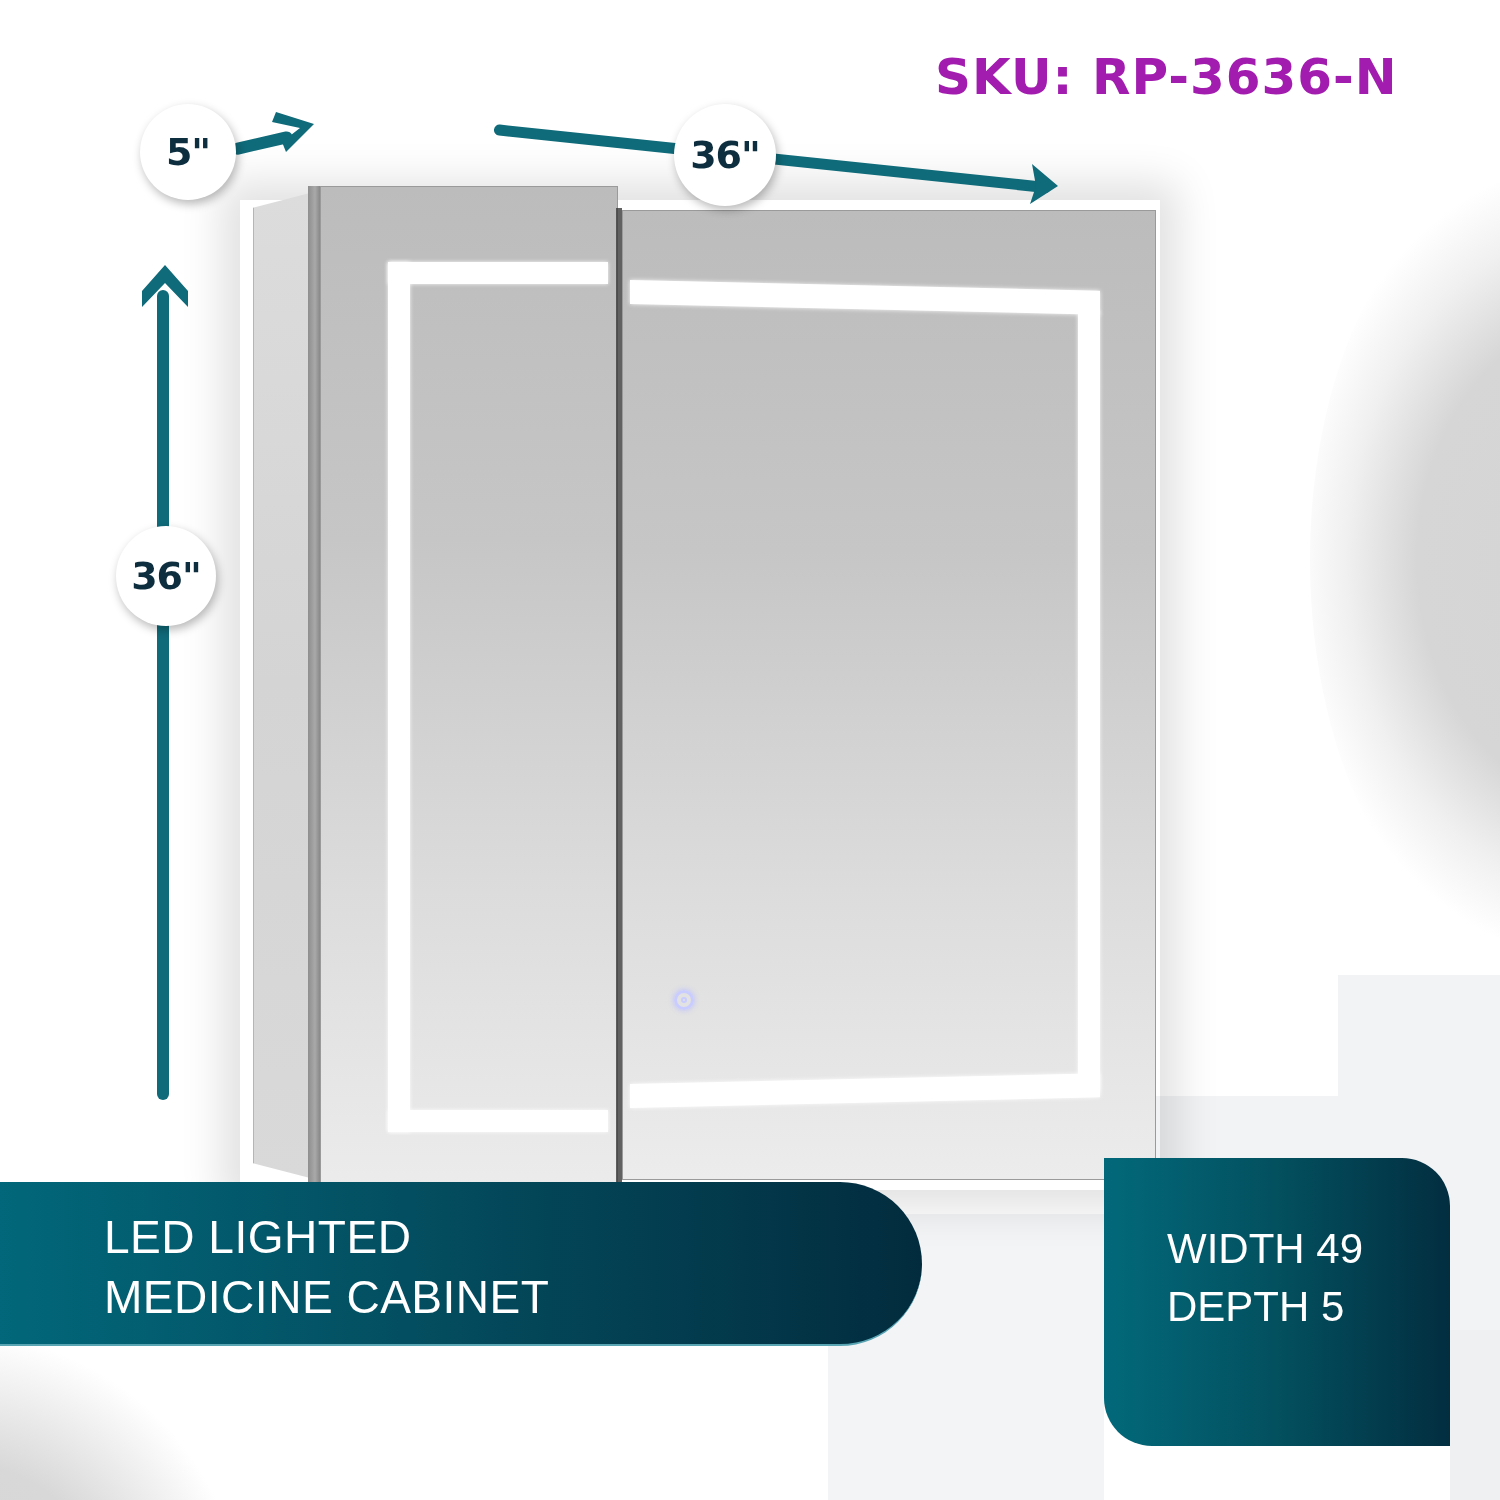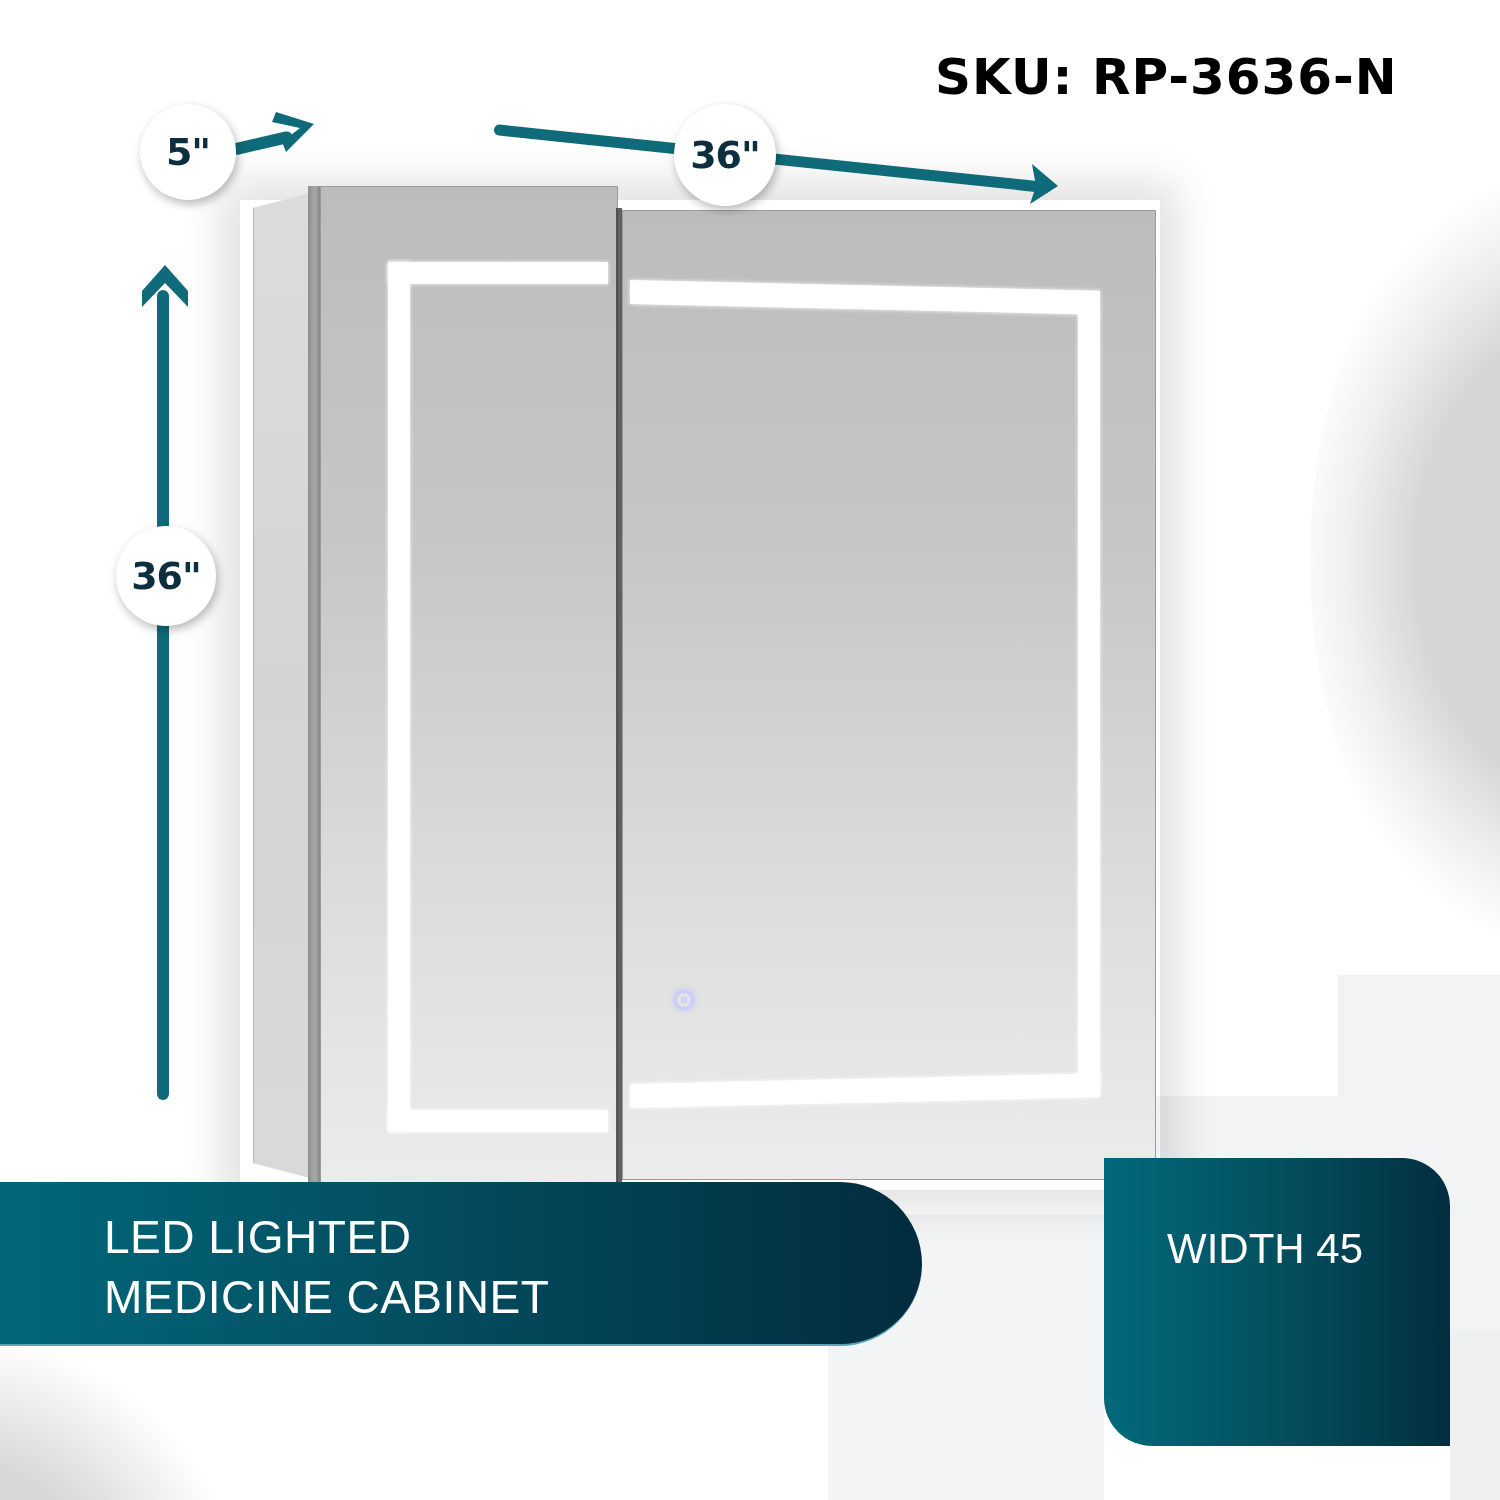--- a/index.html
+++ b/index.html
@@ -62,21 +62,21 @@
     .arrow-line { background: #0f6a79; border-radius: 6px; transform-origin: 0 50%; }
     .bubble {
       background: #ffffff; border-radius: 50%;
       box-shadow: 2px 4px 10px rgba(0,0,0,0.28);
       display: flex; align-items: center; justify-content: center;
       color: #0d2e3e; font-weight: 700; font-size: 38px;
       font-family: "DejaVu Sans", sans-serif; letter-spacing: -1px;
     }
 
     .sku {
-      left: 935px; top: 48px; font-size: 50px; color: #000000; font-weight: 700;
+      left: 935px; top: 48px; font-size: 50px; color: #a21caf; font-weight: 700;
       font-family: "DejaVu Sans", sans-serif; letter-spacing: 1px; white-space: nowrap;
     }
 
     
     .title-banner {
       left: 0; top: 1182px; width: 922px; height: 162px;
       background: linear-gradient(90deg, #02677a 0%, #034e60 45%, #022c3e 100%);
       border-radius: 0 82px 82px 0;
       border-bottom: 2px solid #5aa5b4;
     }
@@ -155,14 +155,15 @@
 </div>
 
 <div class="abs title-banner"></div>
 <div class="abs title-text">
   <span>LED LIGHTED</span>
   <span>MEDICINE CABINET</span>
 </div>
 
 <div class="abs spec-box"></div>
 <div class="abs spec-text">
-  <span>WIDTH 45</span>
+  <span>WIDTH 49</span>
+  <span>DEPTH 5</span>
 </div>
 
 </body></html>

